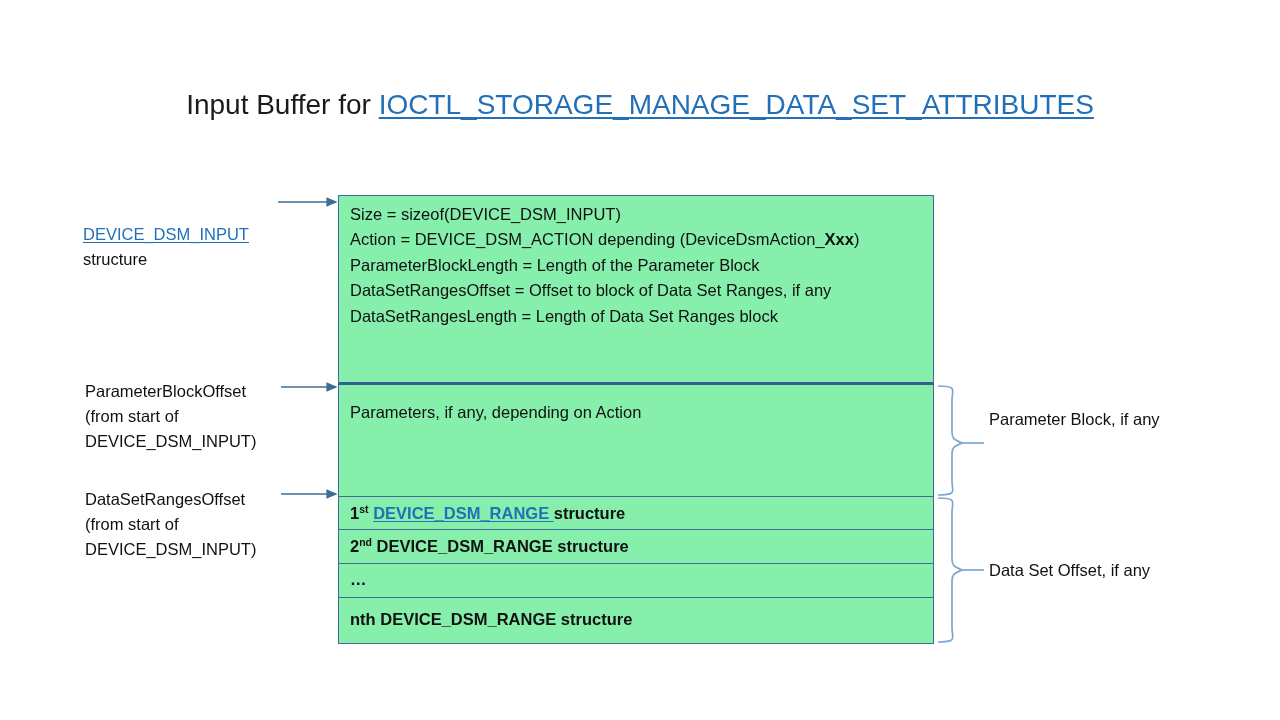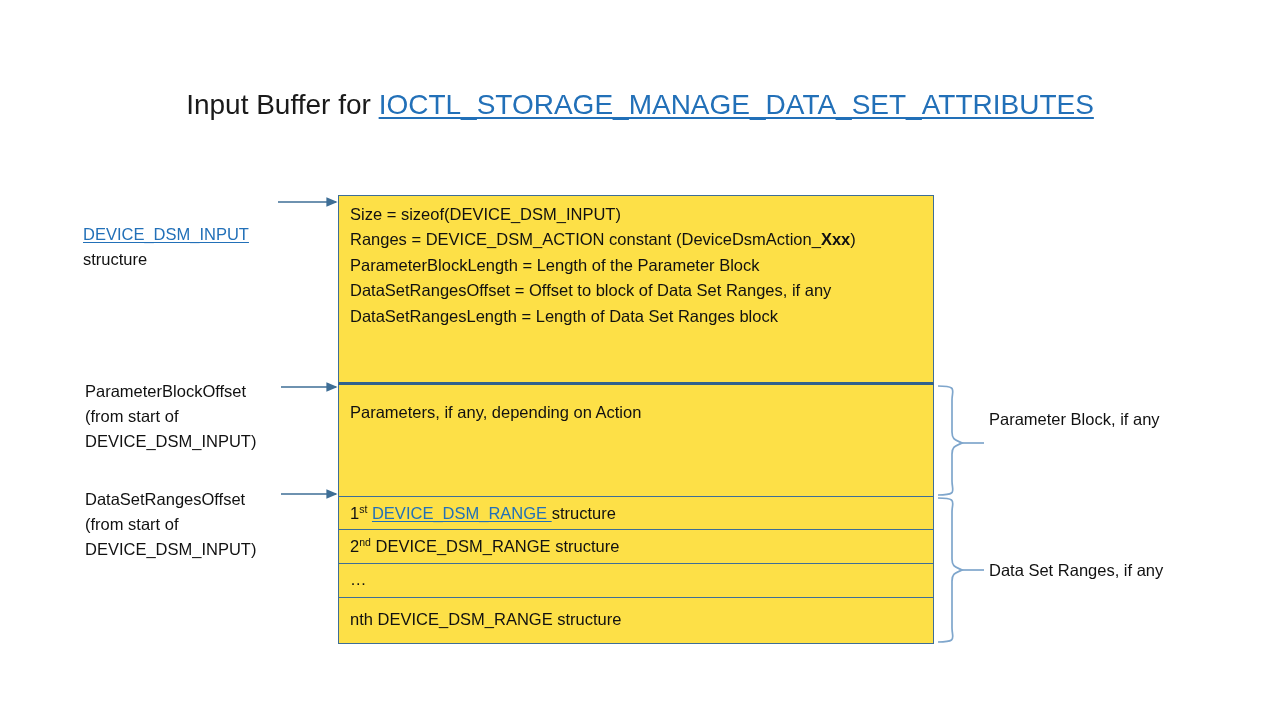--- a/index.html
+++ b/index.html
@@ -34,21 +34,21 @@
   #title .link {
     color: #2270B8;
     text-decoration: underline;
     text-underline-offset: 3px;
   }
 
   
   .box {
     position: absolute;
     box-sizing: border-box;
-    background: #fde047;
+    background: #86efac;
   }
   #header-box {
     left: 338px;
     top: 195px;
     width: 596px;
     height: 190px;
     border: 1.5px solid #3E6E96;
     border-bottom: 3px solid #31618C;
   }
   #params-box {
@@ -92,20 +92,21 @@
 
   
   .range-row {
     position: absolute;
     left: 0;
     width: 100%;
     box-sizing: border-box;
     border-bottom: 1.2px solid #3E6E96;
     font-size: 16.5px;
     color: #111111;
+    font-weight: bold;
   }
   .range-row:last-child { border-bottom: none; }
   .range-row .cell {
     position: absolute;
     left: 11px;
     white-space: nowrap;
   }
   .range-row .link {
     color: #2270B8;
     text-decoration: underline;
@@ -183,21 +184,21 @@
 
   <div class="left-label" id="label-dsro">
     <span>DataSetRangesOffset</span><br>
     <span>(from start of</span><br>
     <span>DEVICE_DSM_INPUT)</span>
   </div>
 
   <div class="box" id="header-box">
     <div class="field-list" id="field-list">
         <div><span>Size  = sizeof(DEVICE_DSM_INPUT)</span></div>
-        <div><span>Ranges = DEVICE_DSM_ACTION  constant (DeviceDsmAction_</span><span class="ital">Xxx</span><span>)</span></div>
+        <div><span>Action = DEVICE_DSM_ACTION  depending (DeviceDsmAction_</span><span class="ital">Xxx</span><span>)</span></div>
         <div><span>ParameterBlockLength  = Length of the Parameter  Block</span></div>
         <div><span>DataSetRangesOffset  = Offset to block of Data Set Ranges, if any</span></div>
         <div><span>DataSetRangesLength  = Length of Data Set Ranges block</span></div>
       </div>
   </div>
 
   <div class="box" id="params-box">
     <div class="params-text">Parameters, if any, depending on Action</div>
   </div>
 
@@ -210,21 +211,21 @@
     </div>
     <div class="range-row" id="row-2">
       <div class="cell"><span>…</span></div>
     </div>
     <div class="range-row" id="row-3">
       <div class="cell"><span>nth</span><span> DEVICE_DSM_RANGE</span><span>  structure</span></div>
     </div>
   </div>
 
   <div class="right-label" id="label-param-block">Parameter Block, if any</div>
-  <div class="right-label" id="label-ranges">Data Set Ranges, if any</div>
+  <div class="right-label" id="label-ranges">Data Set Offset, if any</div>
 
   <svg id="overlay" viewBox="0 0 1280 720">
     <defs>
       <marker id="arrowhead" markerWidth="7" markerHeight="7" refX="6" refY="3" orient="auto" markerUnits="strokeWidth">
         <path d="M0,0 L7,3 L0,6 z" fill="#3E6E96"></path>
       </marker>
     </defs>
 
     <line x1="278" y1="202" x2="336" y2="202" stroke="#3E6E96" stroke-width="1.6" marker-end="url(#arrowhead)"></line>
 

